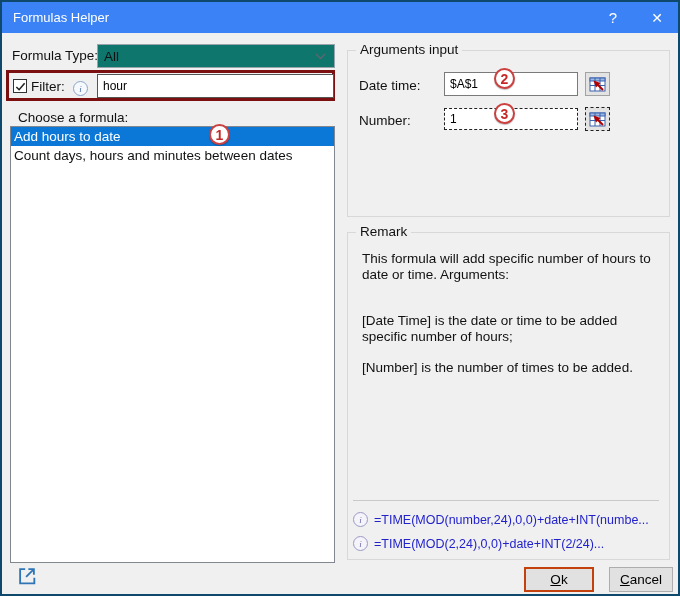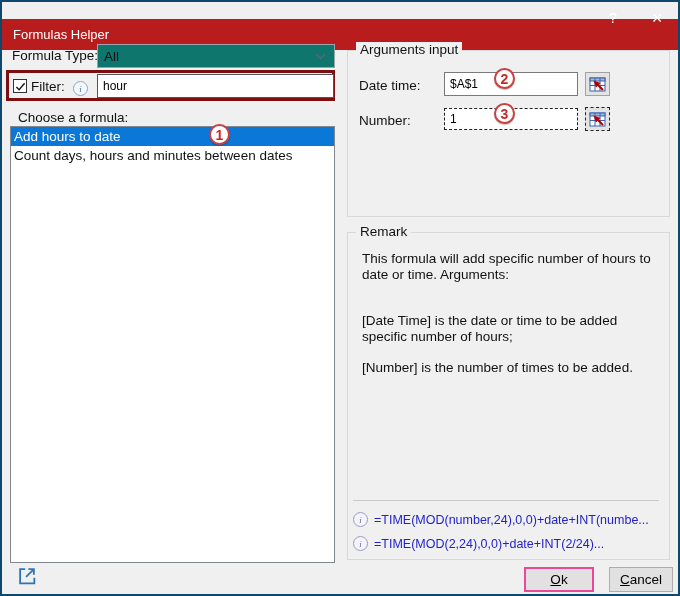--- a/index.html
+++ b/index.html
@@ -3,21 +3,21 @@
 <meta charset="utf-8">
 <style>
   html,body{margin:0;padding:0;background:#d8d8d8;}
   .window{
     position:relative;width:680px;height:596px;box-sizing:border-box;
     border:2px solid #0f486d;background:#f0f0f0;
     font-family:"Liberation Sans",sans-serif;font-size:13.5px;color:#111;
     overflow:hidden;
   }
   
-  .titlebar{position:absolute;left:0;top:17px;right:0;height:31px;background:#b91c1c;display:flex;align-items:center;}
+  .titlebar{position:absolute;left:0;top:0;right:0;height:31px;background:#3b82f6;display:flex;align-items:center;}
   .titlebar .title{color:#fff;font-size:13px;padding-left:11px;}
   .tb-btn{position:absolute;top:0;width:30px;height:31px;color:#fff;display:flex;align-items:center;justify-content:center;font-size:15px;cursor:default;}
   .tb-help{left:596px;}
   .tb-close{left:640px;font-size:14px;}
   
   .abs{position:absolute;}
   .lbl{white-space:nowrap;}
   input.txt{box-sizing:border-box;padding:0 5px;font-family:"Liberation Sans",sans-serif;font-size:12px;background:#fff;outline:none;}
   
   .combo{left:95px;top:42px;width:238px;height:24px;background:#0f766e;border:1px solid #99a3ac;box-sizing:border-box;display:flex;align-items:center;}
@@ -44,21 +44,21 @@
   .remark-text p{margin:0 0 30px 0;font-size:13.5px;line-height:16px;}
   .remark-text p.tight{margin-bottom:15px;}
   .remark-sep{left:351px;top:498px;width:306px;border-top:1px solid #c9c9c9;}
   .flink{display:flex;align-items:center;gap:6px;white-space:nowrap;overflow:hidden;}
   .flink .ftext{color:#2222cc;font-size:12.5px;}
   .flink .info{border-color:#9a9ac4;color:#6d6da8;background:#f4f4fa;}
   
   .btn{box-sizing:border-box;background:#e1e1e1;font-family:"Liberation Sans",sans-serif;font-size:13.5px;display:flex;align-items:center;justify-content:center;padding:0;}
   .btn span{display:block;}
   .btn span::first-letter{text-decoration:underline;}
-  .btn-ok{left:522px;top:565px;width:70px;height:25px;border:2px solid #ec4899;}
+  .btn-ok{left:522px;top:565px;width:70px;height:25px;border:2px solid #c2410c;}
   .btn-cancel{left:607px;top:565px;width:64px;height:25px;border:1px solid #adadad;}
   .share-btn{left:12px;top:562px;width:26px;height:26px;background:transparent;border:none;padding:0;}
 </style>
 </head>
 <body>
 
 <div class="window">
 
   <div class="titlebar">
     <span class="title">Formulas Helper</span>

